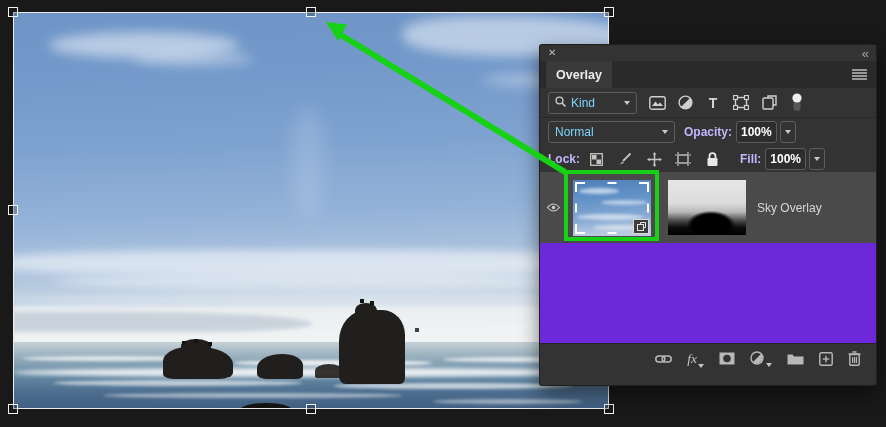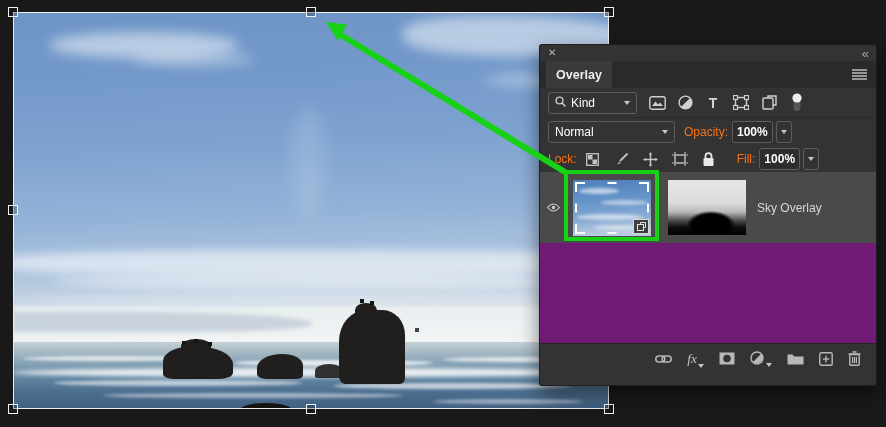--- a/index.html
+++ b/index.html
@@ -50,36 +50,36 @@
   .panel { position:absolute; left:540px; top:45px; width:336px; height:340px; background:#333; z-index:10;
            border-radius:2px; box-shadow:0 0 0 1px #1f1f1f, 0 8px 20px rgba(0,0,0,.55); color:#ccc; font-size:12px; }
   .phead { height:16px; display:flex; align-items:center; justify-content:space-between; padding:0 8px; }
   .x-btn { color:#bdbdbd; font-size:10px; line-height:1; cursor:default; }
   .collapse-btn { color:#a8a8a8; font-size:13px; line-height:1; letter-spacing:-1px; }
   .tabrow { height:27px; background:#2a2a2a; display:flex; align-items:center; position:relative; }
   .tab { margin-left:6px; height:27px; width:66px; background:#3a3a3a; color:#ececec; font-weight:bold; font-size:12.5px; display:flex; align-items:center; padding-left:10px; }
   .hamburger { position:absolute; right:9px; top:8px; }
   .row { display:flex; align-items:center; padding:0 8px; }
   .filter-row { height:30px; border-bottom:1px solid #2a2a2a; }
-  .combo { height:22px; border:1px solid #5d5d5d; border-radius:3px; display:flex; align-items:center; padding:0 6px; gap:5px; color:#ffffff; background:#343434; }
+  .combo { height:22px; border:1px solid #5d5d5d; border-radius:3px; display:flex; align-items:center; padding:0 6px; gap:5px; color:#7dd3fc; background:#343434; }
   .kind-combo { width:89px; }
   .blend-combo { width:127px; }
   .combo .grow { flex:1; }
   .chev { width:0; height:0; border-left:3.5px solid transparent; border-right:3.5px solid transparent; border-top:4.5px solid #c9c9c9; }
   .filter-icons { display:flex; align-items:center; gap:10px; margin-left:11px; }
   .ficon { display:flex; align-items:center; justify-content:center; width:18px; height:18px; color:#cfcfcf; }
   .t-glyph { font-size:14px; font-weight:bold; color:#d4d4d4; }
   .blend-row { height:28px; }
-  .dimlabel { color:#f97316; margin-left:9px; }
+  .dimlabel { color:#c4b5fd; margin-left:9px;font-weight:bold; }
   .valbox { height:22px; min-width:39px; border:1px solid #5d5d5d; border-radius:3px; background:#2d2d2d; color:#fff; font-weight:bold; display:flex; align-items:center; justify-content:center; padding:0 4px; margin-left:4px; }
   .chevbox { width:16px; height:22px; border:1px solid #5d5d5d; border-radius:3px; display:flex; align-items:center; justify-content:center; margin-left:3px; }
   .lock-row { height:26px; }
   .lock-icons { display:flex; align-items:center; gap:11px; margin-left:7px; }
   .fill-label { margin-left:19px; }
-  .layers-list { height:183px; background:#701a75; overflow:hidden; }
+  .layers-list { height:183px; background:#6d28d9; overflow:hidden; }
   .lrow { display:flex; align-items:center; position:relative; }
   .lrow1 { height:71px; background:#4a4a4a; }
   .lrow2 { height:57px; background:#424242; border-top:1px solid #2c2c2c; }
   .eyecol { width:27px; align-self:stretch; display:flex; align-items:center; justify-content:center; border-right:1px solid #383838; }
   .thumb { position:relative; flex:none; }
   .sky-thumb { margin-left:6px; width:78px; height:56px; background:linear-gradient(175deg,#4f7fba 0%,#6493c8 35%,#86a9d3 65%,#b9cbe0 90%); }
   .sky-thumb .wisp { position:absolute; background:#fff; border-radius:50%; filter:blur(1.5px); }
   .cb { position:absolute; width:10px; height:10px; border:0 solid #fff; }
   .cb.tl { left:2px; top:2px; border-left-width:2px; border-top-width:2px; }
   .cb.tr { right:2px; top:2px; border-right-width:2px; border-top-width:2px; }

